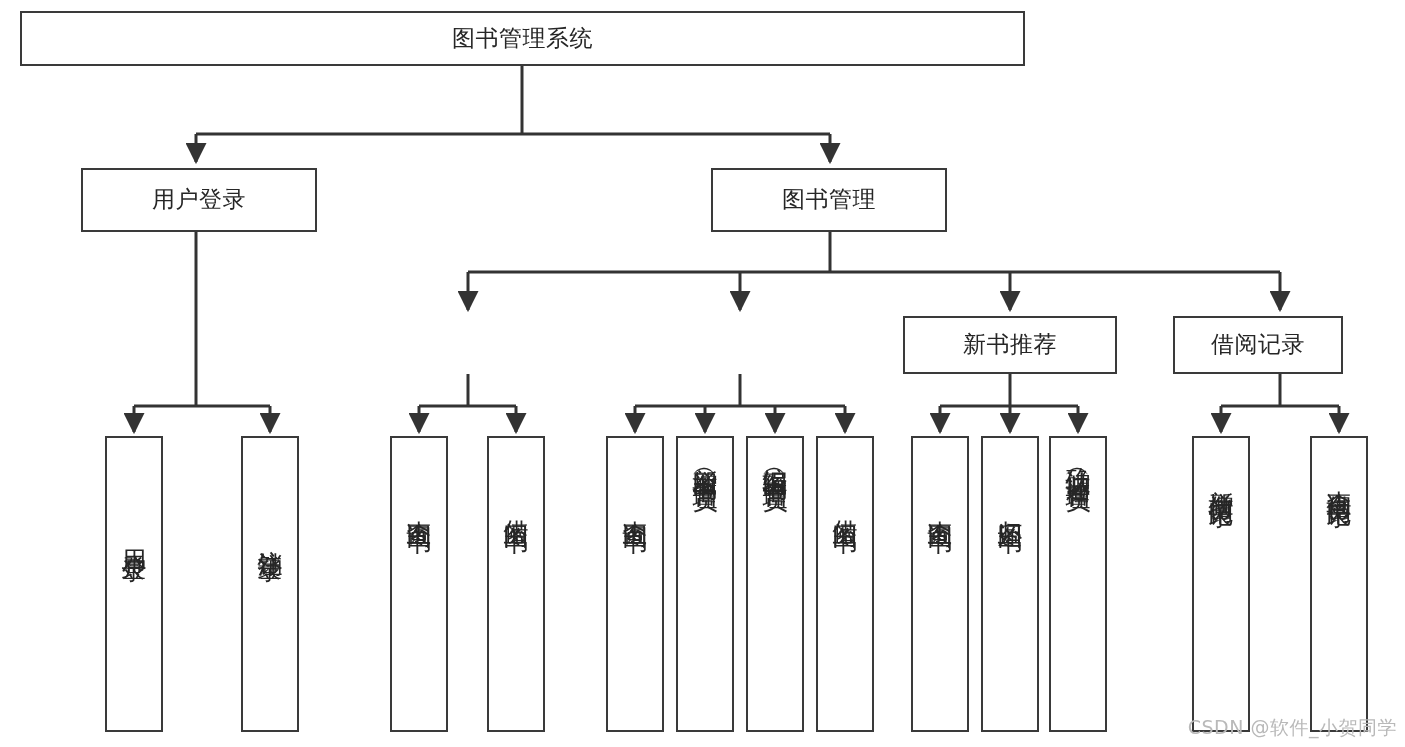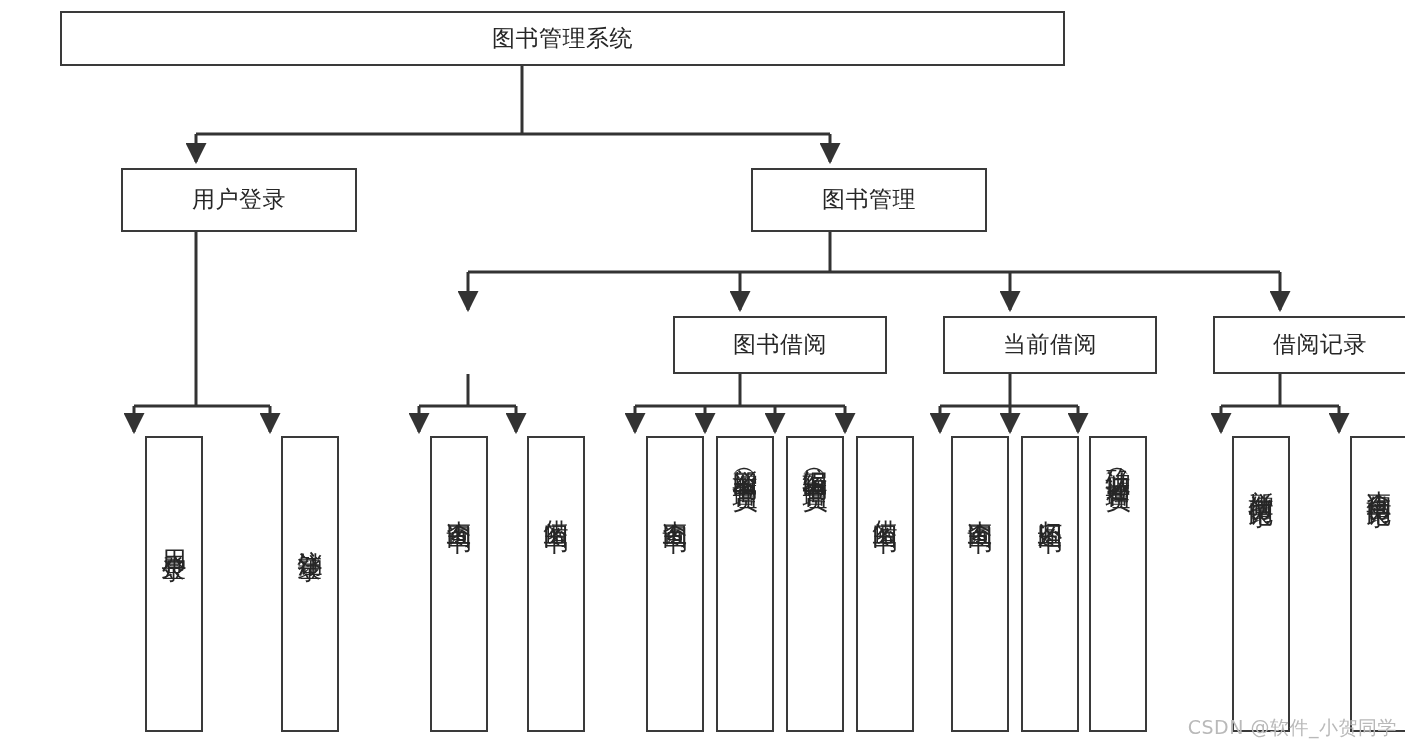--- a/index.html
+++ b/index.html
@@ -28,21 +28,20 @@
   }
   .node {
     position: absolute;
     box-sizing: border-box;
     background: #ffffff;
     border: 2px solid #3a3a3a;
     display: flex;
     align-items: center;
     justify-content: center;
     z-index: 2;
-    margin-left: 40px;
   }
   .node-label {
     color: #262626;
     text-align: center;
     line-height: 1.12;
     white-space: pre-line;
     user-select: none;
   }
   .level-root .node-label,
   .level-two .node-label,
@@ -145,27 +144,24 @@
     <span class="node-label">图书管理系统</span>
   </div>
 
   <div class="node level-two" style="left:81px; top:168px; width:236px; height:64px;">
     <span class="node-label">用户登录</span>
   </div>
   <div class="node level-two" style="left:711px; top:168px; width:236px; height:64px;font-family:Liberation Serif, serif;">
     <span class="node-label">图书管理</span>
   </div>
 
-  <div class="node level-three" style="left:633px; top:316px; width:214px; height:58px;">
-    <span class="node-label">图书借阅</span>
-  </div>
   <div class="node level-three" style="left:903px; top:316px; width:214px; height:58px;">
-    <span class="node-label">当前借阅</span>
-  </div>
-  <div class="node level-three" style="left:1173px; top:316px; width:214px; height:58px;">
+    <span class="node-label">新书推荐</span>
+  </div>
+  <div class="node level-three" style="left:1173px; top:316px; width:170px; height:58px;">
     <span class="node-label">借阅记录</span>
   </div>
 
   <div class="node level-leaf leaf-short" style="left:105px; top:436px; width:58px; height:296px;">
     <span class="node-label">用户登录</span>
   </div>
   <div class="node level-leaf leaf-short" style="left:241px; top:436px; width:58px; height:296px;">
     <span class="node-label">注销登录</span>
   </div>
 

